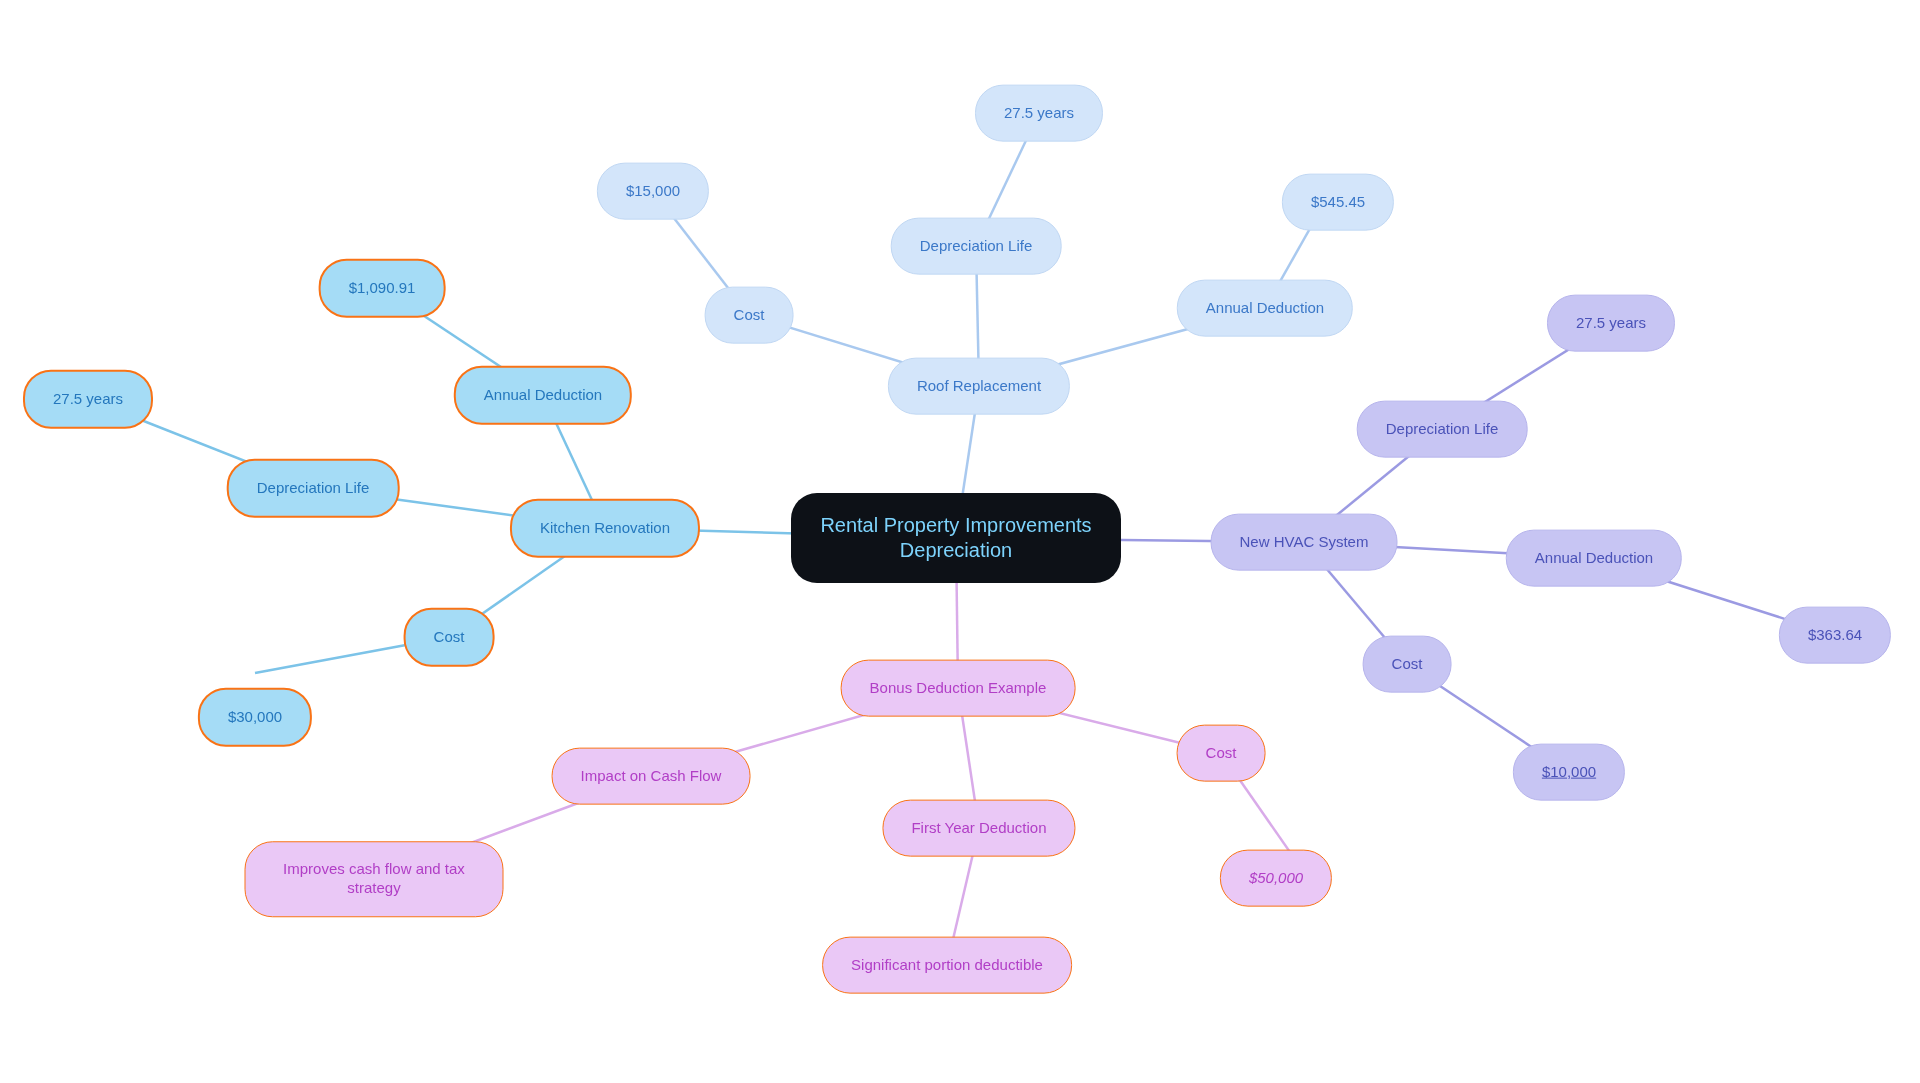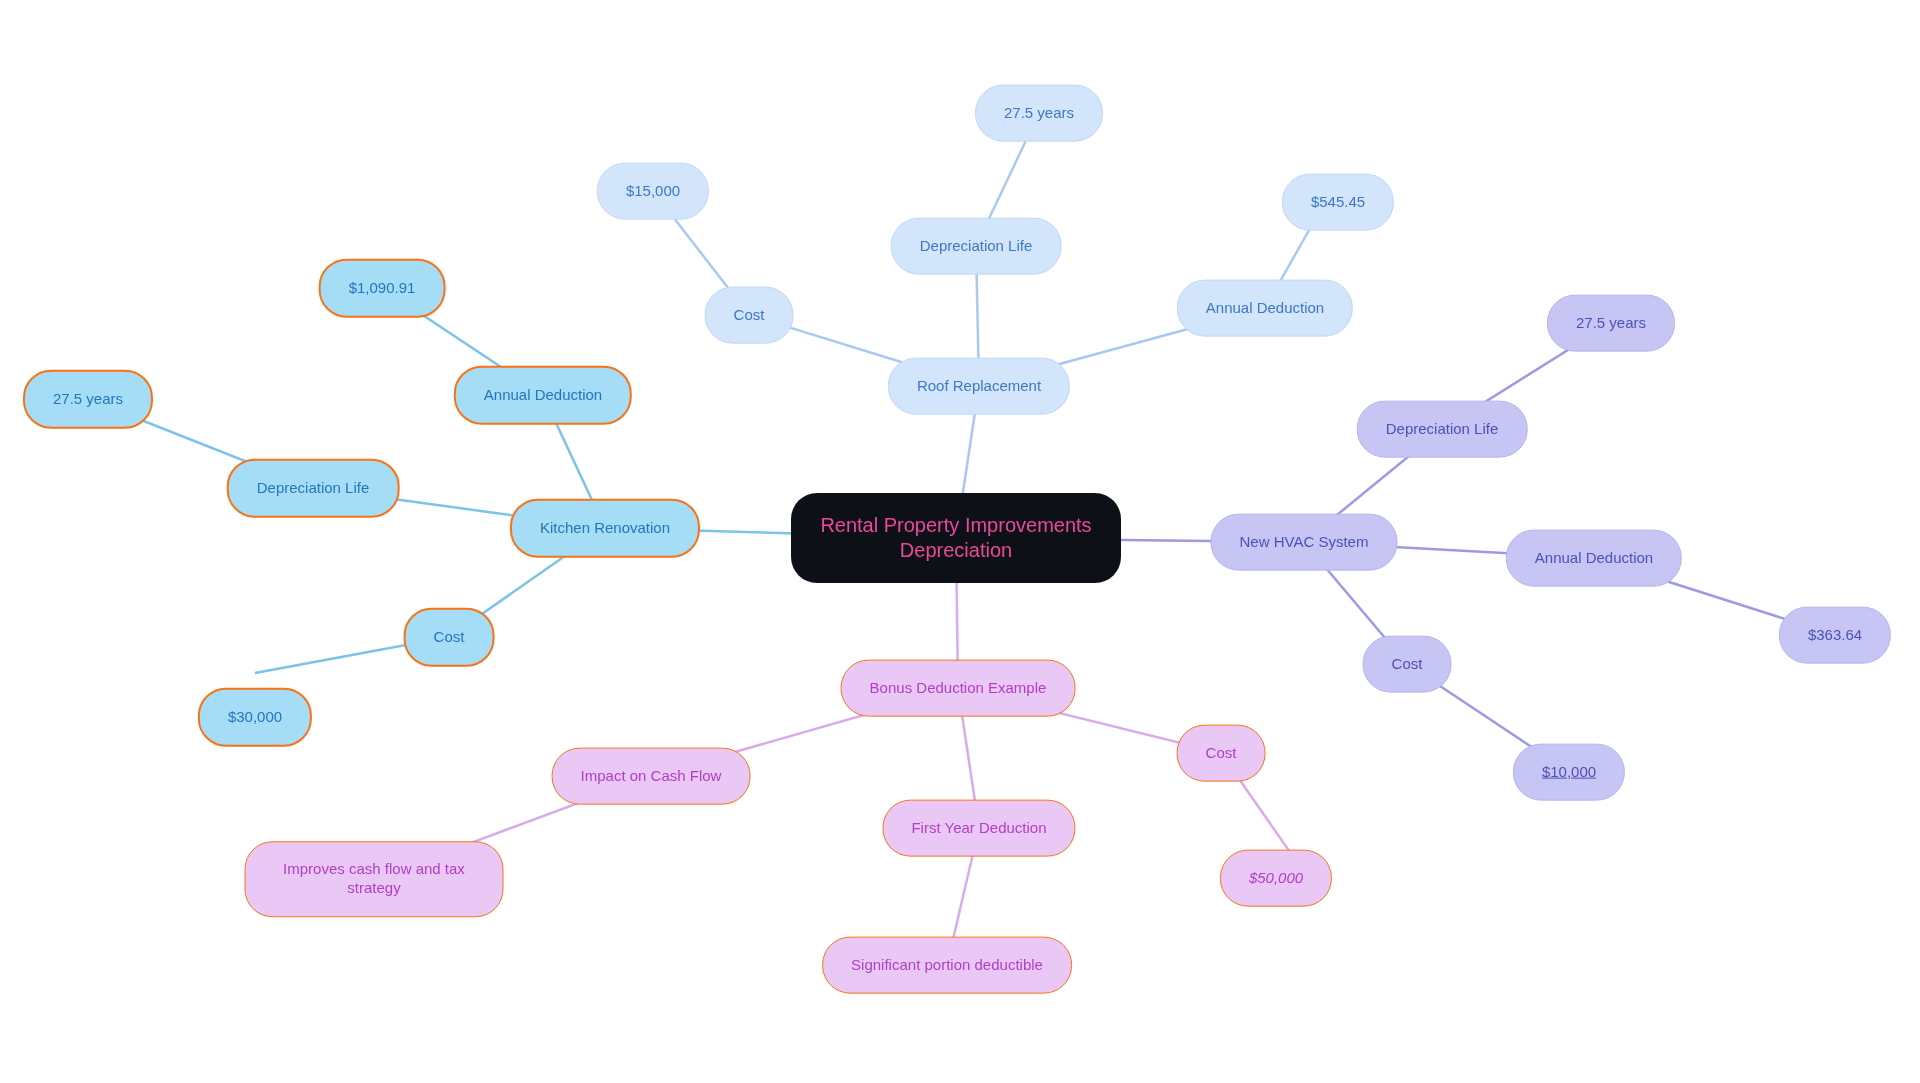--- a/index.html
+++ b/index.html
@@ -34,21 +34,21 @@
     border-radius: 28px;
     font-size: 15px;
     line-height: 1.25;
     white-space: nowrap;
     text-align: center;
     cursor: pointer;
     box-sizing: border-box;
   }
   .node.center {
     background: #0d1117;
-    color: #ec4899;
+    color: #7dd3fc;
     white-space: normal;
     max-width: 330px;
     width: 330px;
     padding: 20px 20px;
     border-radius: 26px;
     font-size: 20px;
   }
   .node.roof {
     background: #d3e5fa;
     border: 1px solid #c0d7f3;

